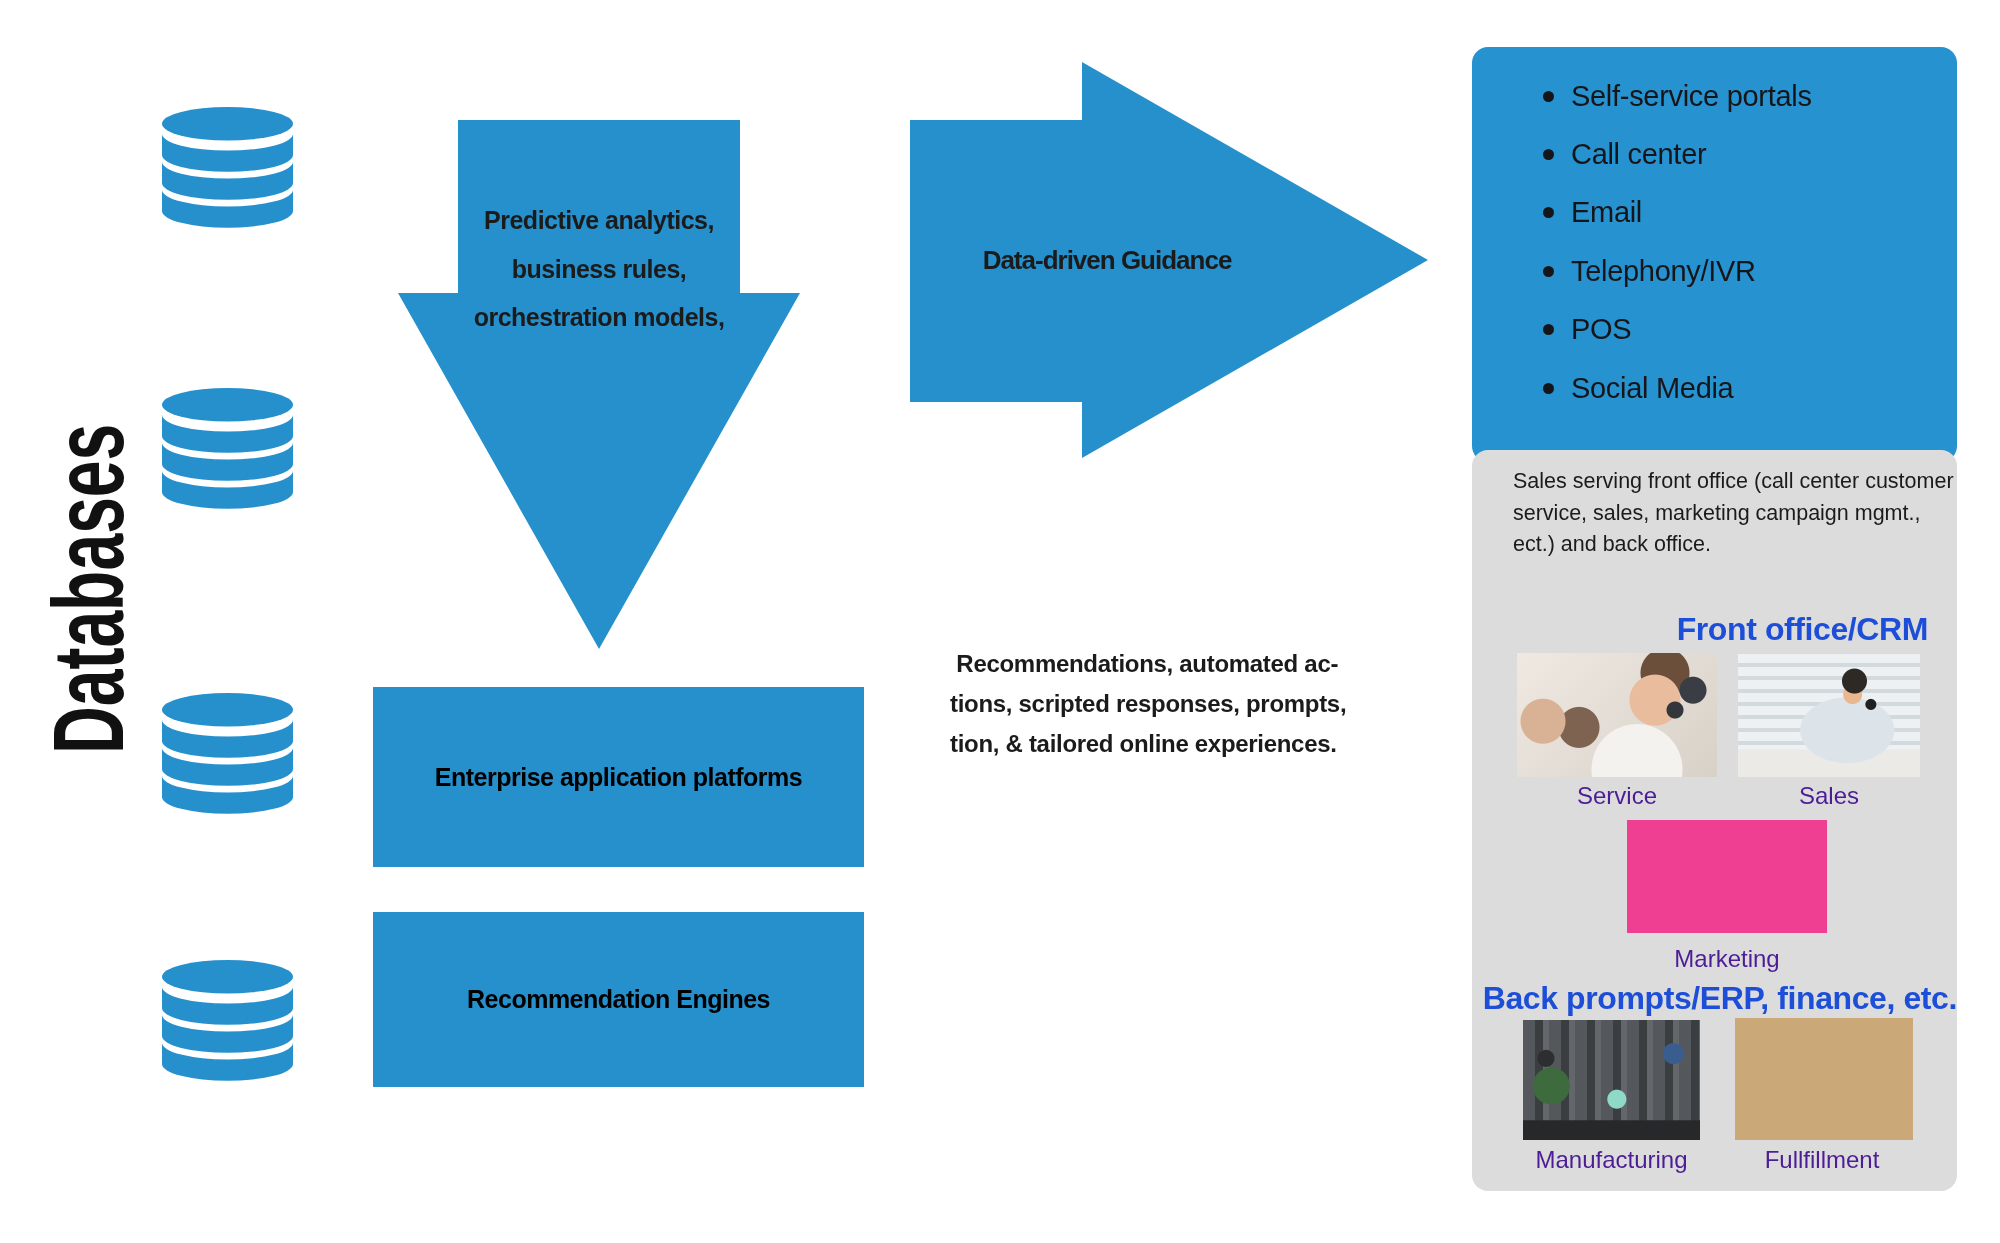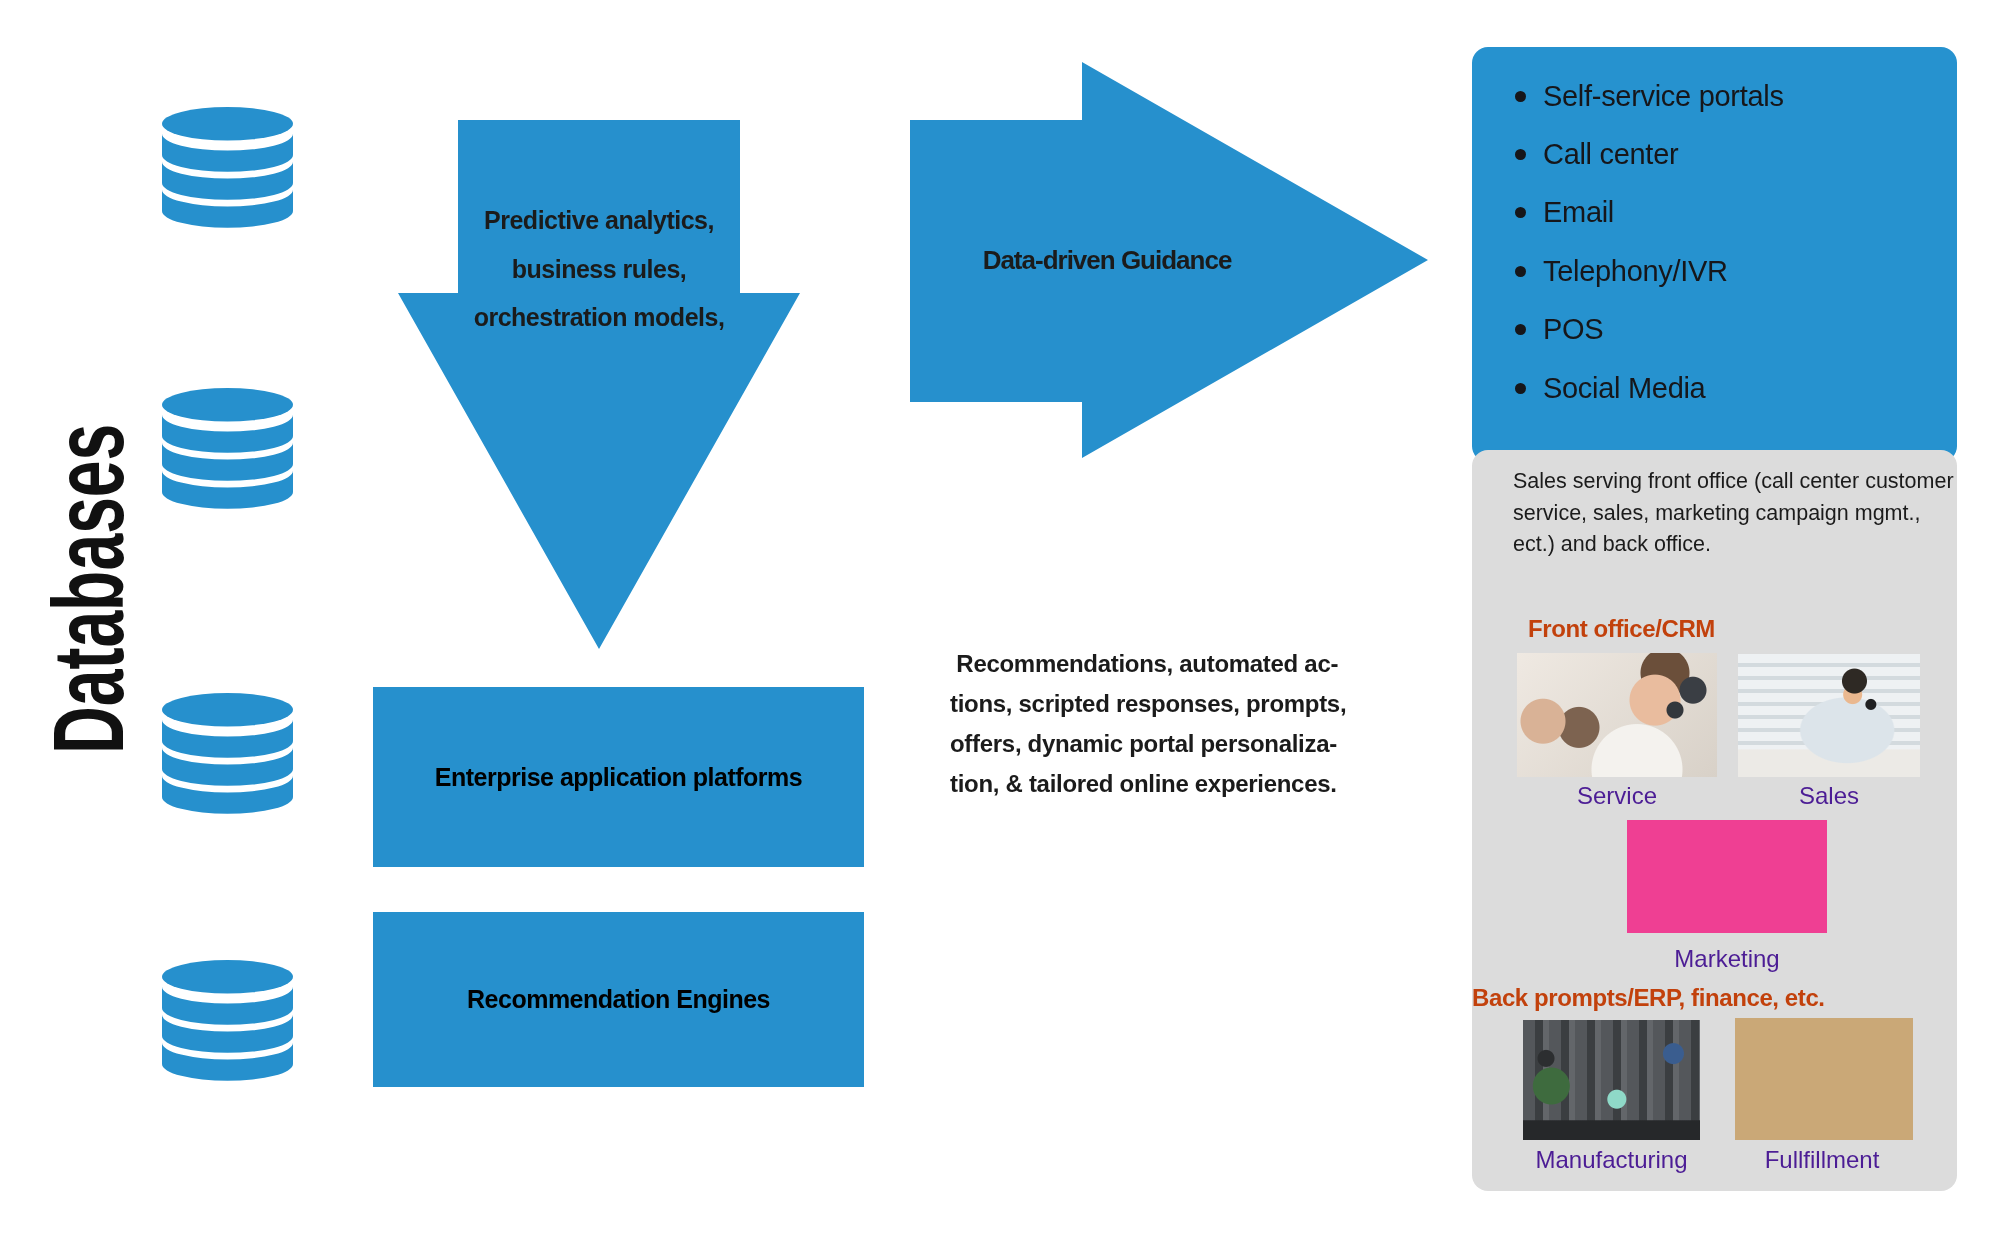--- a/index.html
+++ b/index.html
@@ -39,33 +39,33 @@
   .recommendation-box{left:373px;top:912px;width:491px;height:175px;}
 
   
   .outcomes{left:950px;top:644px;width:470px;font-size:24px;font-weight:700;
     line-height:40px;letter-spacing:-0.3px;}
   .outcomes div{white-space:pre;}
 
   
   .channels-panel{
     left:1472px;top:47px;width:485px;height:415px;border-radius:16px;
-    background:#2692cf;padding-top:20px;box-sizing:border-box;z-index:1;
+    background:#2692cf;padding-top:20px;box-sizing:border-box;z-index:1;padding-left:28px;
   }
   .channel-row{height:58.4px;display:flex;align-items:center;padding-left:43px;}
   .bullet-dot{width:11px;height:11px;border-radius:50%;background:#16161a;margin-right:17px;flex:0 0 auto;}
   .channel-label{font-size:29px;color:#16161a;letter-spacing:-0.3px;}
 
   
   .apps-panel{
     left:1472px;top:450px;width:485px;height:741px;border-radius:16px;
     background:#dcdcdc;z-index:2;
   }
   .apps-desc{left:41px;top:16px;width:452px;font-size:21.5px;line-height:31.5px;color:#1b1b1b;}
-  .panel-heading{font-weight:700;font-size:24px;letter-spacing:-0.4px;color:#c2410c;text-align:left;height:28px;line-height:28px;}
+  .panel-heading{font-weight:700;font-size:32px;letter-spacing:-0.4px;color:#1d4ed8;text-align:right;height:28px;line-height:28px;}
   .front-heading{left:56px;top:165px;width:400px;}
   .back-heading{left:0;top:534px;width:485px;}
   .photo{background-repeat:no-repeat;}
   .caption{font-size:24px;color:#4c1d95;text-align:center;height:27px;line-height:27px;}
 
   .service-photo{left:45px;top:203px;width:200px;height:124px;
     background:
       radial-gradient(circle at 79% 46%, #33373c 0 8px, transparent 9px),
       radial-gradient(circle at 88% 30%, #3a3e44 0 13px, transparent 14px),
       radial-gradient(circle at 69% 38%, #e9bc9e 0 25px, transparent 26px),
@@ -165,21 +165,20 @@
   <div class="abs blue-box enterprise-box">
     <span>Enterprise application platforms</span>
   </div>
   <div class="abs blue-box recommendation-box">
     <span>Recommendation Engines</span>
   </div>
 
   <div class="abs outcomes">
     <div> Recommendations, automated ac-</div>
     <div>tions, scripted responses, prompts,</div>
-    <div>offers, dynamic portal personaliza-</div>
     <div>tion, &amp; tailored online experiences.</div>
   </div>
 
   <div class="abs channels-panel">
     <div class="channel-row">
       <span class="bullet-dot"></span>
       <span class="channel-label">Self-service portals</span>
     </div>
     <div class="channel-row">
       <span class="bullet-dot"></span>

